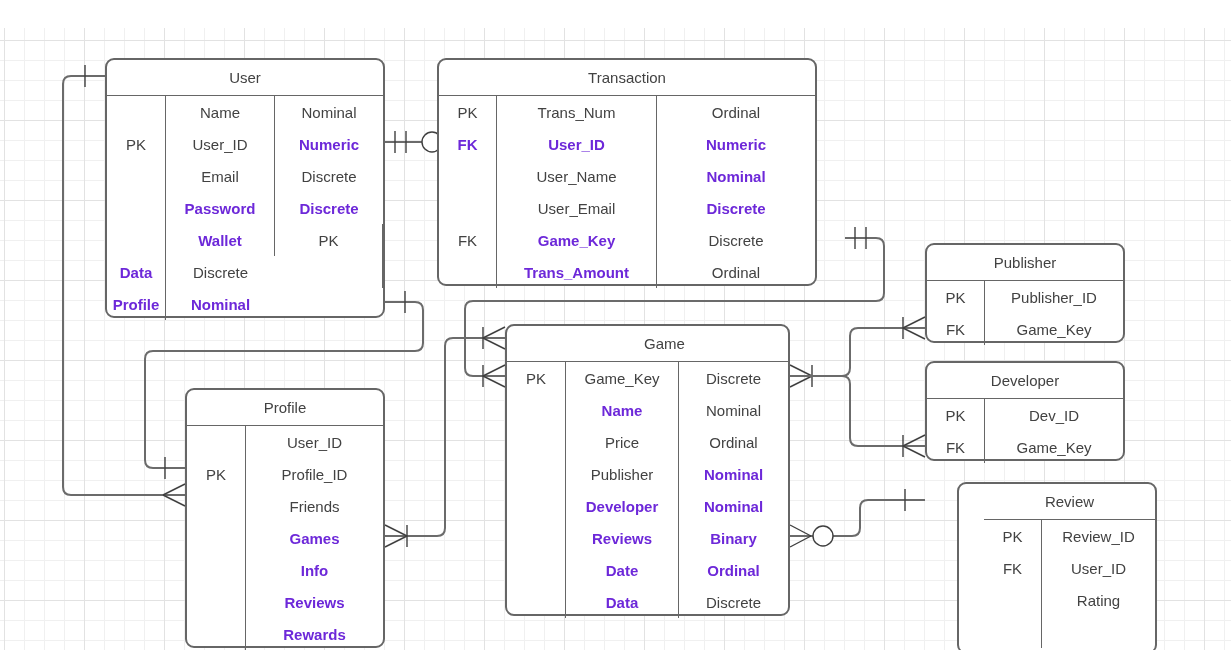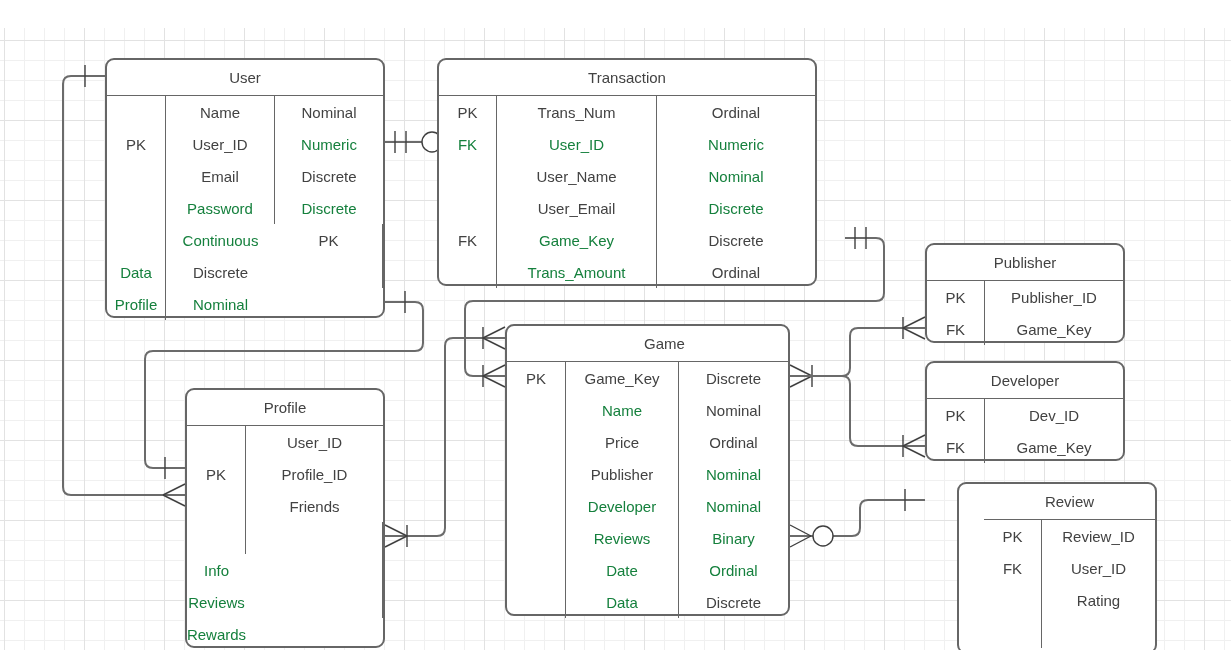--- a/index.html
+++ b/index.html
@@ -24,21 +24,21 @@
   .etitle{
     display:flex;align-items:center;justify-content:center;
     border-bottom:1.5px solid #666;font-size:15px;box-sizing:border-box;
   }
   .ebody{display:grid;}
   .cell{
     display:flex;align-items:center;justify-content:center;
     font-size:15px;box-sizing:border-box;white-space:nowrap;
   }
   .bdr{border-right:1.5px solid #666;text-align:right;}
-  .b{font-weight:400;color:#15803d;}
+  .b{font-weight:700;color:#6d28d9;}
   .wire{stroke:#6b6b6b;stroke-width:2;fill:none;}
   .deco{stroke:#3f3f3f;stroke-width:1.4;fill:none;}
   .deco-circle{stroke:#3f3f3f;stroke-width:1.4;fill:#ffffff;}
 </style>
 </head>
 <body>
 
 <div id="canvas">
   <svg id="wires" width="1231" height="650" viewBox="0 0 1231 650">
       <g>
@@ -140,21 +140,21 @@
         <div class="cell bdr">PK</div>
         <div class="cell bdr">User_ID</div>
         <div class="cell b">Numeric</div>
         <div class="cell bdr"></div>
         <div class="cell bdr">Email</div>
         <div class="cell">Discrete</div>
         <div class="cell bdr"></div>
         <div class="cell bdr b">Password</div>
         <div class="cell b">Discrete</div>
         <div class="cell bdr"></div>
-        <div class="cell b">Continuous</div>
+        <div class="cell bdr b">Wallet</div>
         <div class="cell bdr">PK</div>
         <div class="cell bdr b">Data</div>
         <div class="cell">Discrete</div>
         <div class="cell bdr"></div>
         <div class="cell bdr b">Profile</div>
         <div class="cell b">Nominal</div>
       </div>
     </div>
     <div class="entity" style="left: 437px; top: 30px; width: 380px; height: 228px;">
       <div class="etitle" style="height: 36px;">Transaction</div>
@@ -182,20 +182,21 @@
     <div class="entity" style="left: 185px; top: 360px; width: 200px; height: 260px;">
       <div class="etitle" style="height: 36px;">Profile</div>
       <div class="ebody" style="grid-template-columns: 59px 1fr; grid-auto-rows: 32px;">
         <div class="cell bdr"></div>
         <div class="cell">User_ID</div>
         <div class="cell bdr">PK</div>
         <div class="cell">Profile_ID</div>
         <div class="cell bdr"></div>
         <div class="cell">Friends</div>
         <div class="cell bdr"></div>
+        <div class="cell b">Games</div>
         <div class="cell bdr"></div>
         <div class="cell b">Info</div>
         <div class="cell bdr"></div>
         <div class="cell b">Reviews</div>
         <div class="cell bdr"></div>
         <div class="cell b">Rewards</div>
       </div>
     </div>
     <div class="entity" style="left: 505px; top: 296px; width: 285px; height: 292px;">
       <div class="etitle" style="height: 36px; padding-left: 34px;">Game</div>

